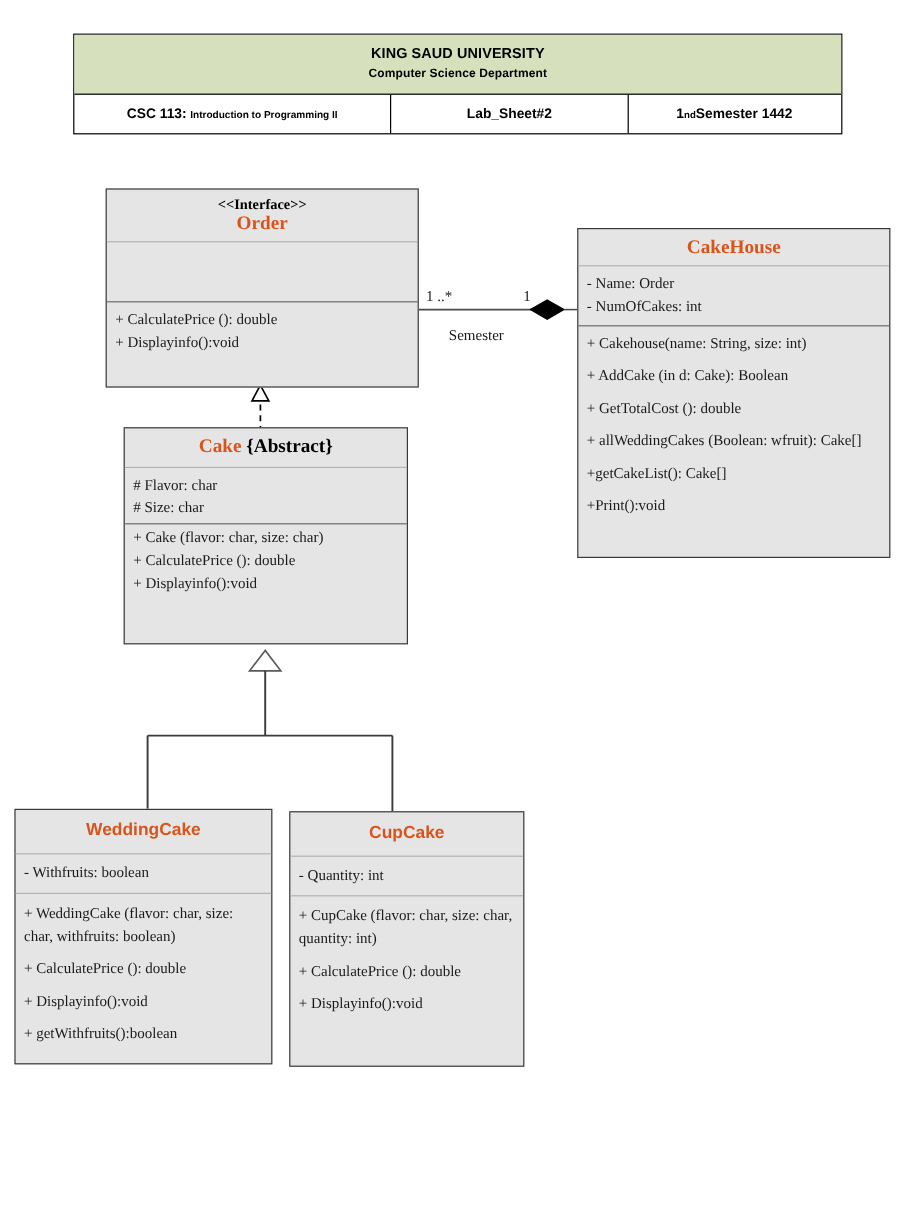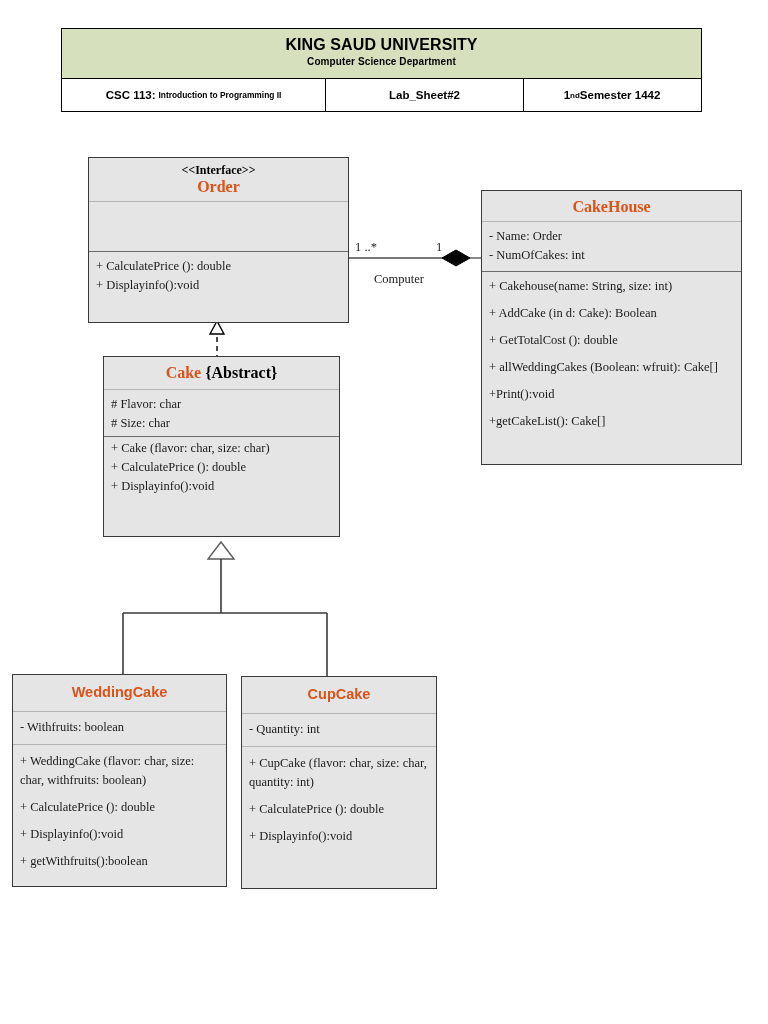--- a/index.html
+++ b/index.html
@@ -33,21 +33,21 @@
     font-family: "Liberation Sans", "DejaVu Sans", sans-serif;
   }
   .hdr-title-cell {
     background: #d6e0bd;
     text-align: center;
     padding: 7px 4px 8px 4px;
     border-bottom: 1.5px solid #000;
   }
   .hdr-line {
     font-weight: bold;
-    font-size: 16px;
+    font-size: 12px;
     color: #000;
     line-height: 17px;
     letter-spacing: 0.1px;
   }
   .hdr-line.small { font-size: 10px; }
 
   .hdr-row2 {
     display: flex;
     height: 32px;
   }
@@ -176,21 +176,21 @@
 
     <polygon points="221,542 208,559 234,559" fill="#ffffff" stroke="#5a5a5a" stroke-width="1.4"></polygon>
     <line x1="221" y1="559" x2="221" y2="613" stroke="#3a3a3a" stroke-width="1.6"></line>
     <line x1="123" y1="613" x2="327" y2="613" stroke="#3a3a3a" stroke-width="1.6"></line>
     <line x1="123" y1="613" x2="123" y2="674" stroke="#3a3a3a" stroke-width="1.6"></line>
     <line x1="327" y1="613" x2="327" y2="676" stroke="#3a3a3a" stroke-width="1.6"></line>
   </svg>
 
   <div class="edge-label" id="lbl-mult-left">1 ..*</div>
   <div class="edge-label" id="lbl-mult-right">1</div>
-  <div class="edge-label" id="lbl-assoc-name">Computer</div>
+  <div class="edge-label" id="lbl-assoc-name">Semester</div>
 
   <div class="uml-box" id="box-order">
     <div class="uml-title title-serif">
       <span class="stereo">&lt;&lt;Interface&gt;&gt;</span>
       <span>Order</span>
     </div>
     <div class="uml-sep"></div>
     <div class="uml-compartment" style="height:38px;"></div>
     <div class="uml-sep-dark"></div>
     <div class="uml-compartment">
@@ -207,22 +207,22 @@
     <div class="uml-compartment">
       <div class="row">- Name: Order</div>
       <div class="row">- NumOfCakes: int</div>
     </div>
     <div class="uml-sep-dark"></div>
     <div class="uml-compartment spaced">
       <div class="row">+ Cakehouse(name: String, size: int)</div>
       <div class="row">+ AddCake (in d: Cake): Boolean</div>
       <div class="row">+ GetTotalCost (): double</div>
       <div class="row">+ allWeddingCakes (Boolean: wfruit): Cake[]</div>
+      <div class="row">+getCakeList(): Cake[]</div>
       <div class="row">+Print():void</div>
-      <div class="row">+getCakeList(): Cake[]</div>
     </div>
   </div>
 
   <div class="uml-box" id="box-cake">
     <div class="uml-title title-serif" style="padding-top:7px;padding-bottom:8px;">
       <span>Cake</span><span class="abst"> {Abstract}</span>
     </div>
     <div class="uml-sep"></div>
     <div class="uml-compartment" style="padding-bottom:3px;">
       <div class="row"># Flavor: char</div>

